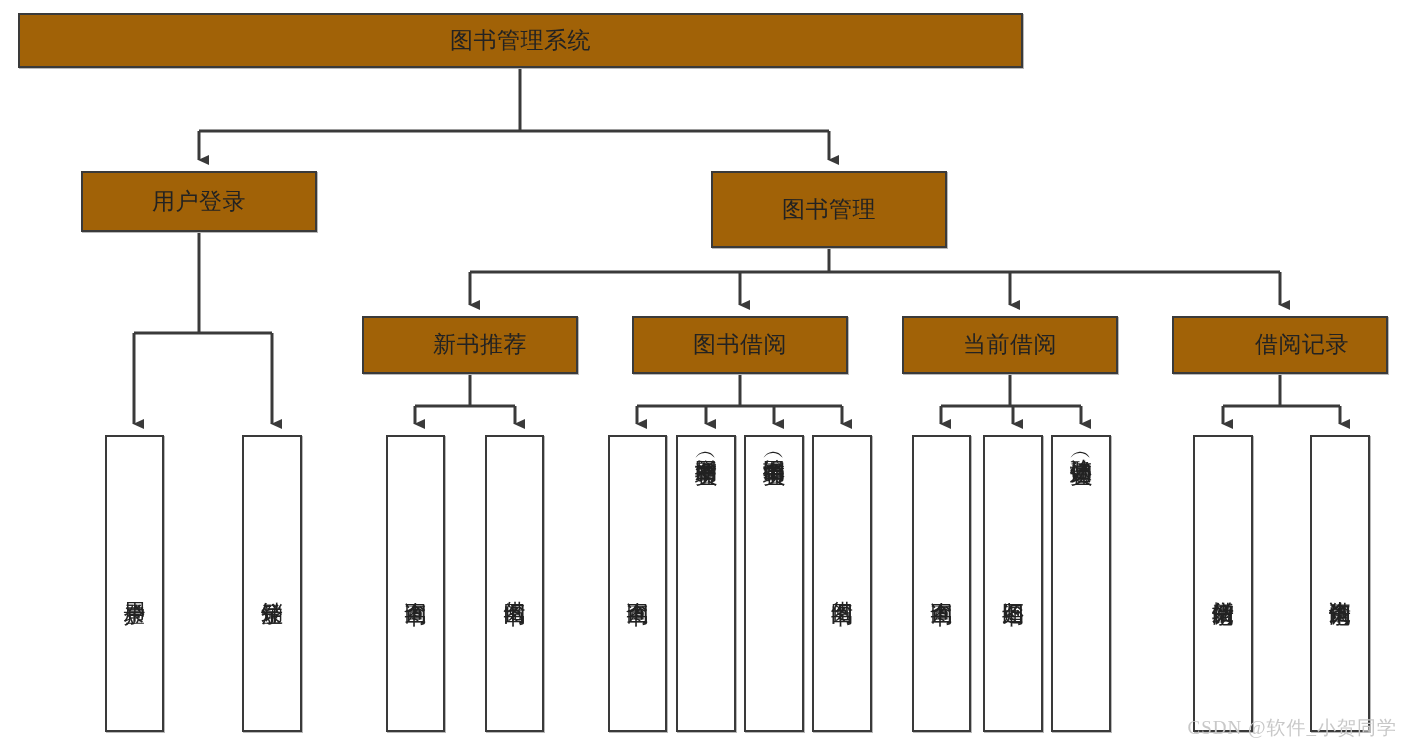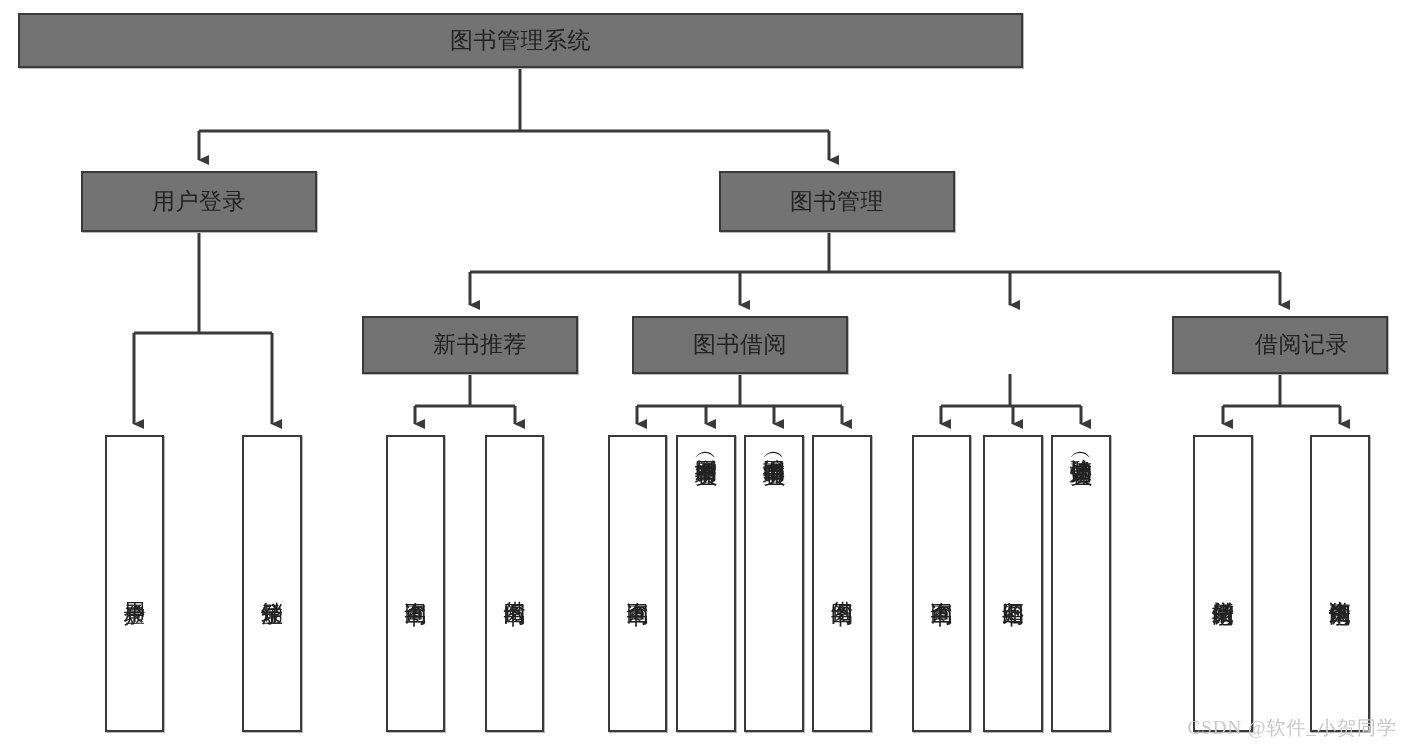--- a/index.html
+++ b/index.html
@@ -21,21 +21,21 @@
     position: absolute;
     left: 0;
     top: 0;
     width: 1405px;
     height: 747px;
   }
   .node-box {
     position: absolute;
     box-sizing: border-box;
     border: 2px solid #3a3a3a;
-    background: #737373;
+    background: #a16207;
     display: flex;
     align-items: center;
     justify-content: center;
     box-shadow: 1px 1px 0 0 #b9b9b9;
   }
   .node-label-h {
     font-size: 23px;
     color: #222222;
     letter-spacing: 0.5px;
     line-height: 1.1;
@@ -148,30 +148,33 @@
     </g>
   </svg>
 
   <div class="node-box" style="left:18px; top:13px; width:1005px; height:55px;">
     <span class="node-label-h">图书管理系统</span>
   </div>
 
   <div class="node-box" style="left:81px; top:171px; width:236px; height:61px;">
     <span class="node-label-h">用户登录</span>
   </div>
-  <div class="node-box" style="left:711px; top:171px; width:236px; height:61px;margin-left:8px;">
+  <div class="node-box" style="left:711px; top:171px; width:236px; height:77px;">
     <span class="node-label-h">图书管理</span>
   </div>
 
   <div class="node-box" style="left:362px; top:316px; width:216px; height:58px;padding-left:20px;">
     <span class="node-label-h">新书推荐</span>
   </div>
   <div class="node-box" style="left:632px; top:316px; width:216px; height:58px;">
     <span class="node-label-h">图书借阅</span>
   </div>
+  <div class="node-box" style="left:902px; top:316px; width:216px; height:58px;">
+    <span class="node-label-h">当前借阅</span>
+  </div>
   <div class="node-box" style="left:1172px; top:316px; width:216px; height:58px;padding-left:44px;">
     <span class="node-label-h">借阅记录</span>
   </div>
 
   <div class="node-leaf" style="left:105px; top:435px; width:59px; height:297px;">
     <span class="node-label-v">用户登录</span>
   </div>
   <div class="node-leaf" style="left:242px; top:435px; width:60px; height:297px;">
     <span class="node-label-v">注销登录</span>
   </div>

